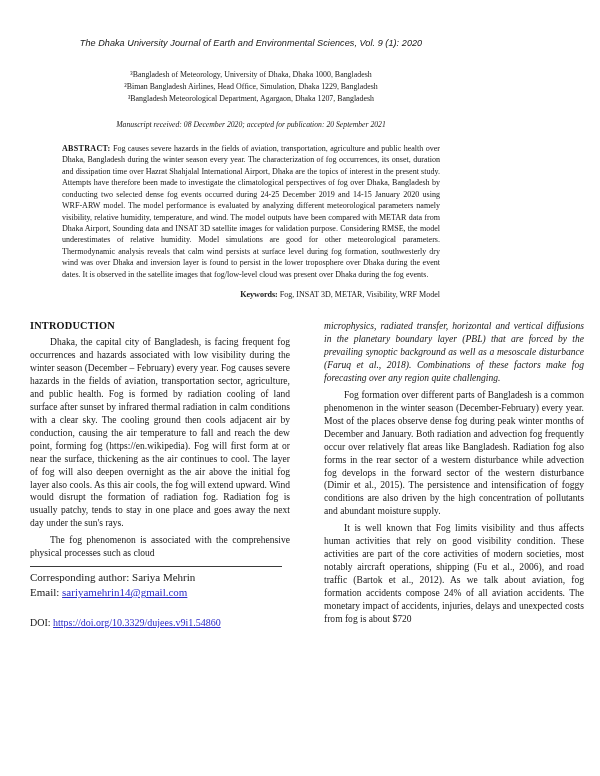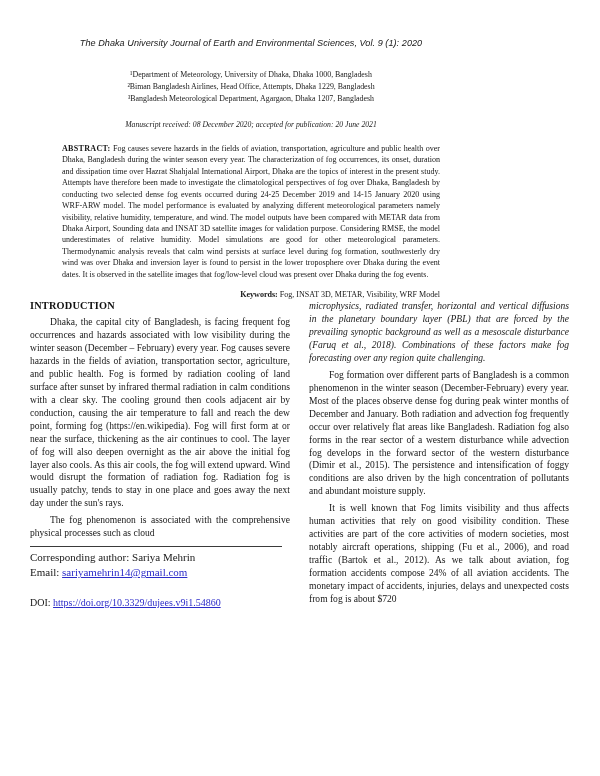--- a/index.html
+++ b/index.html
@@ -92,21 +92,22 @@
     font-size: 8.05px;
     line-height: 1.4;
     text-align: right;
     color: #171717;
   }
   .keywords .label { font-weight: bold; }
 
   
   .body-columns {
     display: flex;
-    gap: 19px;
+    gap: 34px;
+    margin-top: 20px;
   }
   .col {
     width: 260px;
     flex: 0 0 260px;
     position: relative;
   }
   .section-heading {
     font-family: "Liberation Serif", "DejaVu Serif", serif;
     font-weight: bold;
     font-size: 10.3px;
@@ -161,26 +162,26 @@
 </head>
 <body>
 
 <div class="page">
 
   <div class="journal-header">The Dhaka University Journal of Earth and Environmental Sciences, Vol. 9 (1): 2020</div>
 
 
 
   <div class="affiliations">
-    <span class="aff-line">¹Department of Meteorology, University of Dhaka, Dhaka 1000, Bangladesh</span>
-    <span class="aff-line">²Biman Bangladesh Airlines, Head Office, Attempts, Dhaka 1229, Bangladesh</span>
+    <span class="aff-line">³Bangladesh of Meteorology, University of Dhaka, Dhaka 1000, Bangladesh</span>
+    <span class="aff-line">²Biman Bangladesh Airlines, Head Office, Simulation, Dhaka 1229, Bangladesh</span>
     <span class="aff-line">³Bangladesh Meteorological Department, Agargaon, Dhaka 1207, Bangladesh</span>
   </div>
 
-  <div class="manuscript-note">Manuscript received: 08 December 2020; accepted for publication: 20 June 2021</div>
+  <div class="manuscript-note">Manuscript received: 08 December 2020; accepted for publication: 20 September 2021</div>
 
   <div class="abstract">
     <span class="label">ABSTRACT:</span><span> Fog causes severe hazards in the fields of aviation, transportation, agriculture and public health over Dhaka, Bangladesh during the winter season every year. The characterization of fog occurrences, its onset, duration and dissipation time over Hazrat Shahjalal International Airport, Dhaka are the topics of interest in the present study. Attempts have therefore been made to investigate the climatological perspectives of fog over Dhaka, Bangladesh by conducting two selected dense fog events occurred during 24-25 December 2019 and 14-15 January 2020 using WRF-ARW model. The model performance is evaluated by analyzing different meteorological parameters namely visibility, relative humidity, temperature, and wind. The model outputs have been compared with METAR data from Dhaka Airport, Sounding data and INSAT 3D satellite images for validation purpose. Considering RMSE, the model underestimates of relative humidity. Model simulations are good for other meteorological parameters. Thermodynamic analysis reveals that calm wind persists at surface level during fog formation, southwesterly dry wind was over Dhaka and inversion layer is found to persist in the lower troposphere over Dhaka during the event dates. It is observed in the satellite images that fog/low-level cloud was present over Dhaka during the fog events.</span>
   </div>
 
   <div class="keywords">
     <span class="label">Keywords:</span><span> Fog, INSAT 3D, METAR, Visibility, WRF Model</span>
   </div>
 
   <div class="body-columns">

